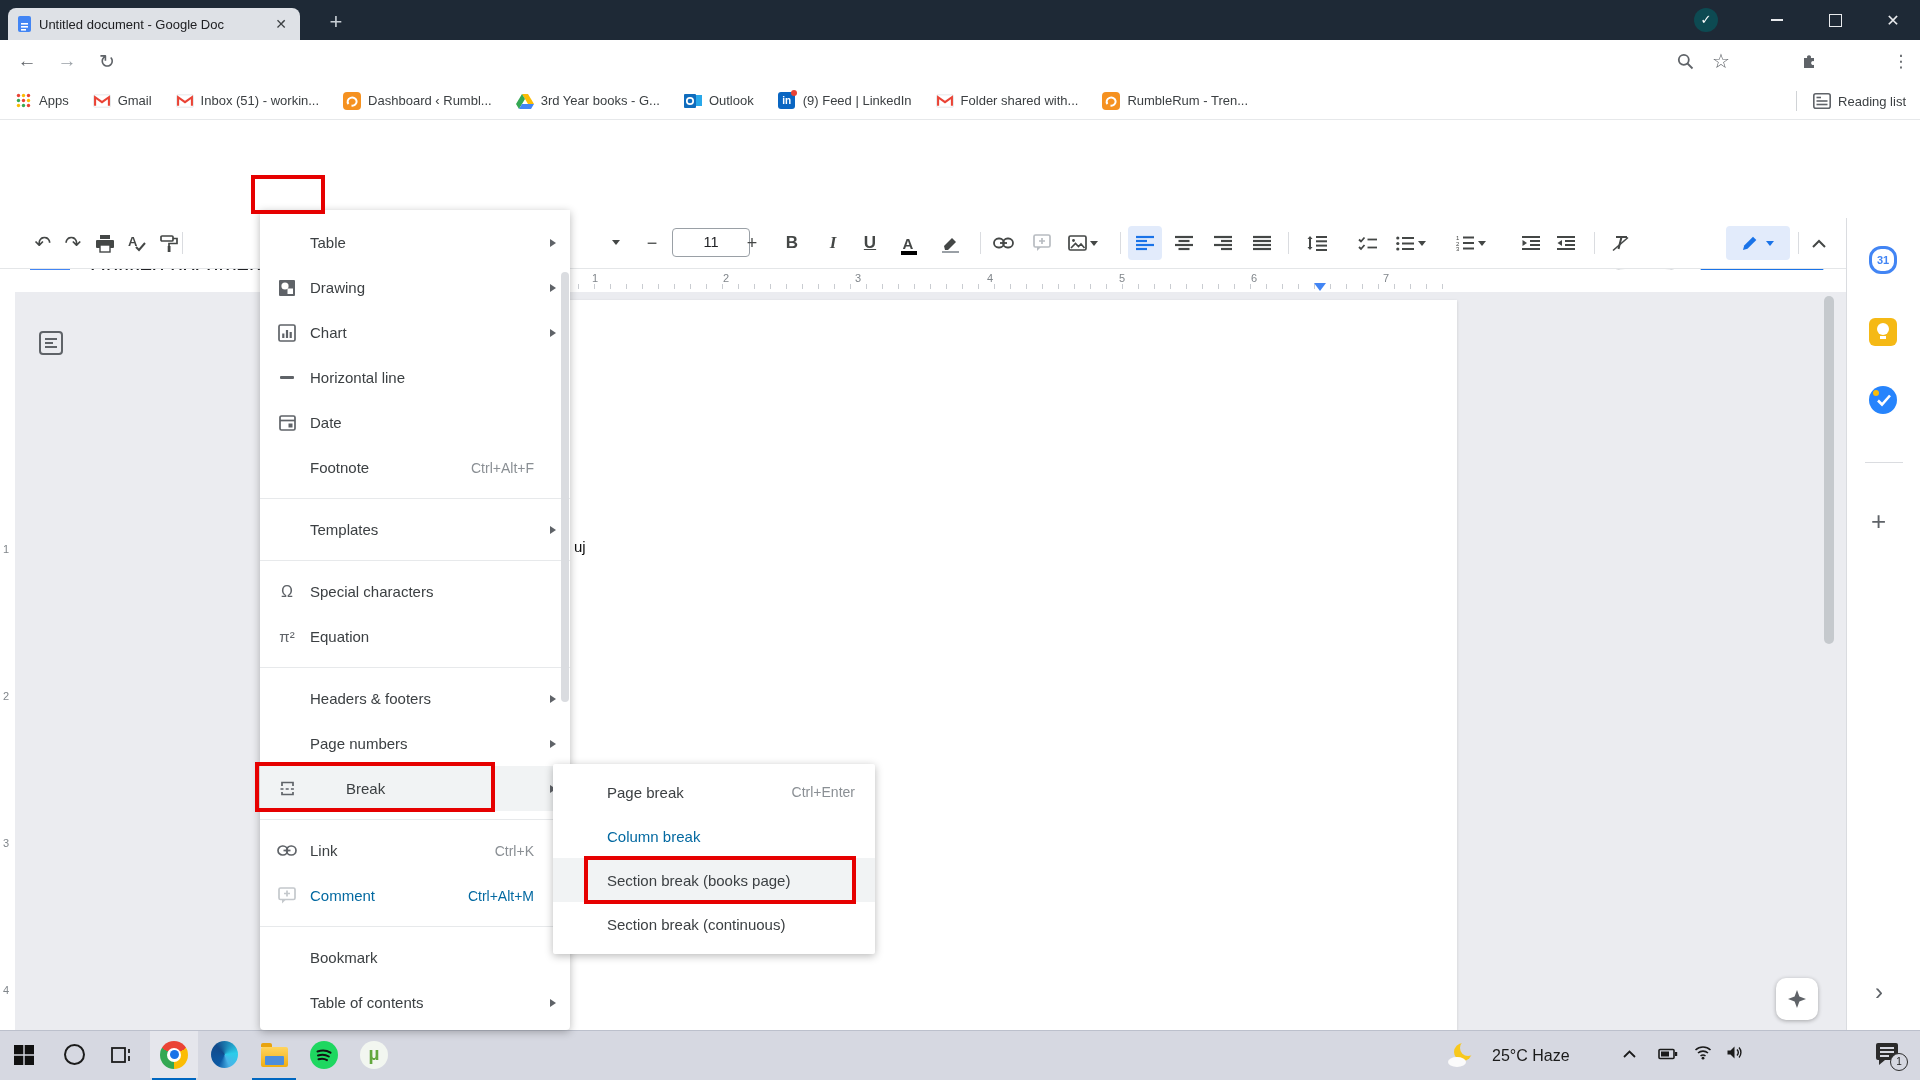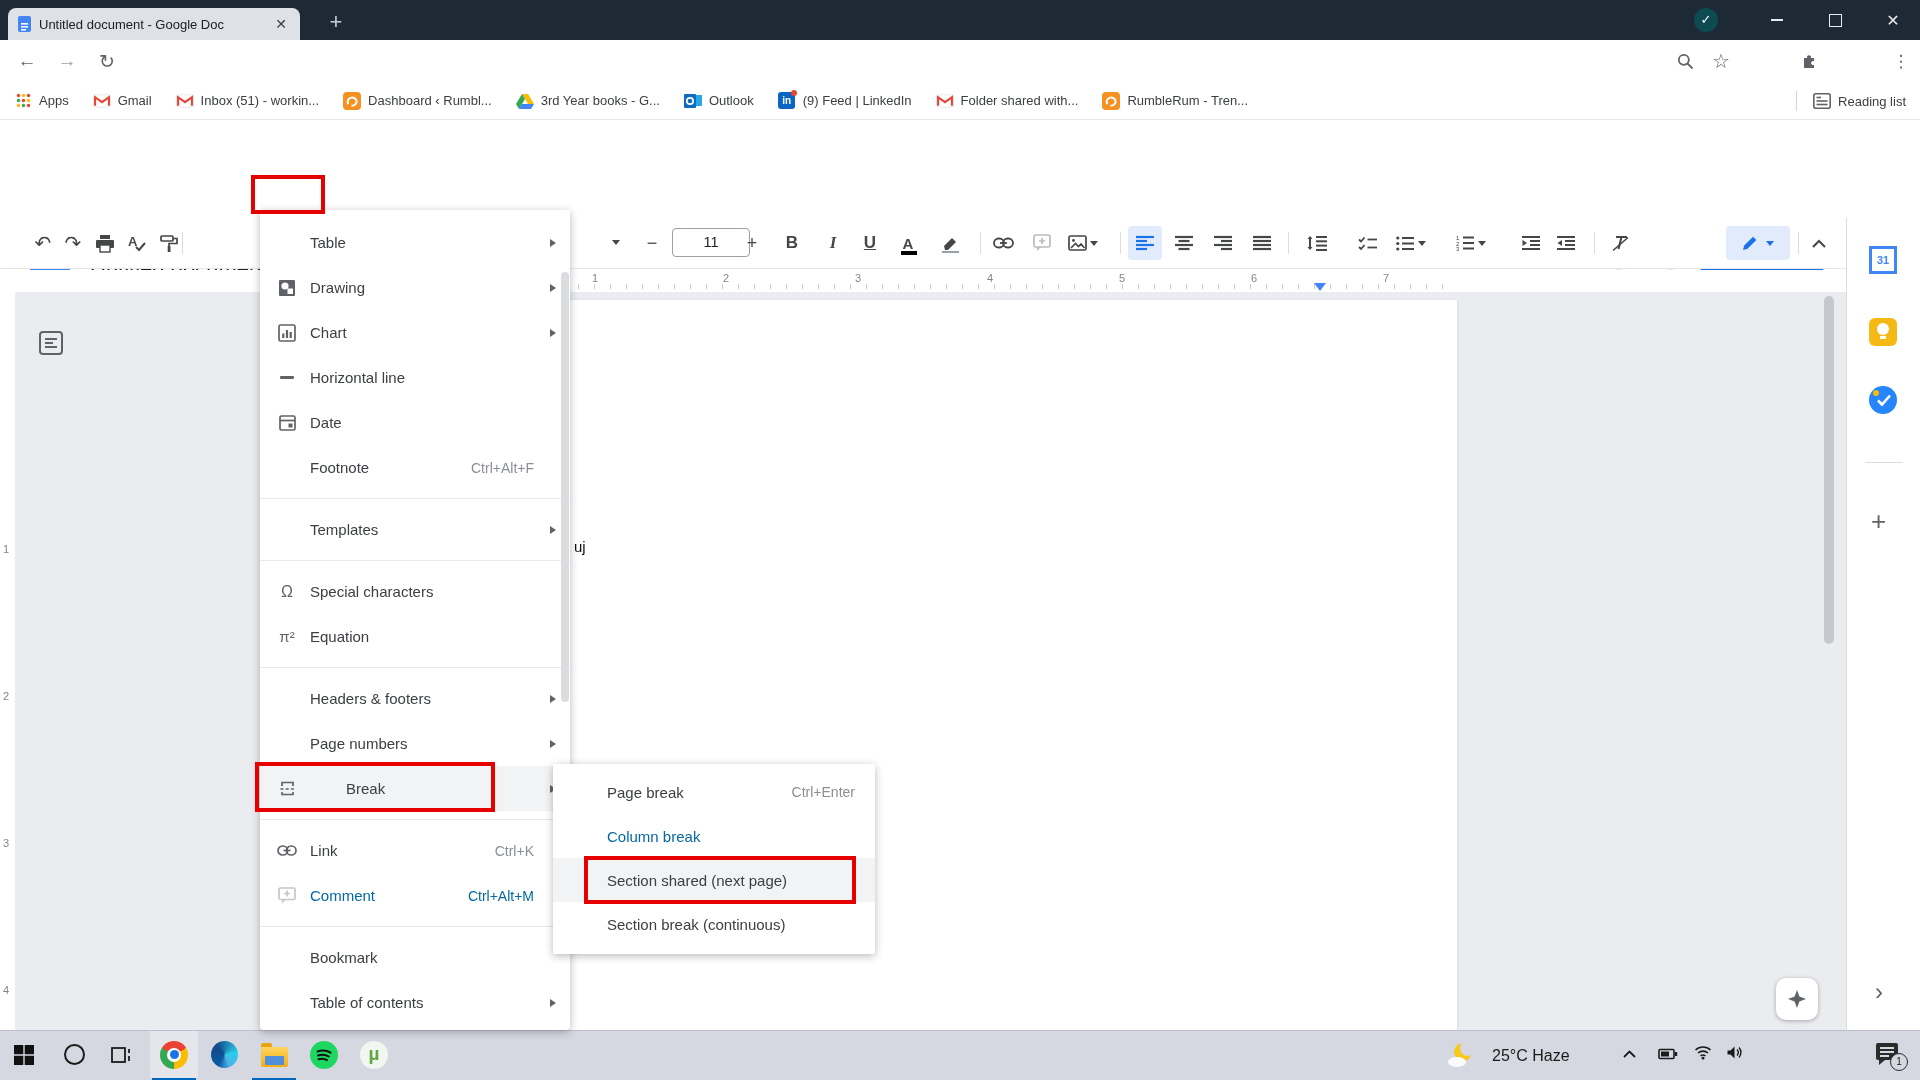--- a/index.html
+++ b/index.html
@@ -79,21 +79,21 @@
   .page{position:absolute;left:563px;top:8px;width:894px;height:730px;background:#fff;
     box-shadow:0 1px 3px rgba(0,0,0,.14);}
   .doctext{position:absolute;left:11px;top:238px;font-size:15px;color:#111;}
   .docscroll{position:absolute;left:1824px;top:4px;width:10px;height:348px;background:#c5c9cd;border-radius:5px;}
   .outlineicon{position:absolute;left:38px;top:38px;color:#5f6368;}
   .explorebtn{position:absolute;left:1776px;top:686px;width:42px;height:42px;background:#fff;border-radius:10px;
     box-shadow:0 1px 4px rgba(0,0,0,.3);display:flex;align-items:center;justify-content:center;cursor:pointer;}
   .sidepanel{position:absolute;left:1846px;top:218px;width:74px;height:812px;background:#fff;border-left:1px solid #dadce0;}
   .sp-ic{position:absolute;left:22px;width:30px;height:30px;cursor:pointer;}
   .sp-div{position:absolute;left:18px;top:244px;width:38px;height:1px;background:#dadce0;}
-  .cal31{width:28px;height:28px;border:3px solid #4285f4;border-radius:0;box-sizing:border-box;background:#fff;
+  .cal31{width:28px;height:28px;border:3px solid #4285f4;border-radius:12px;box-sizing:border-box;background:#fff;
     color:#4285f4;font-weight:bold;font-size:11px;text-align:center;line-height:23px;}
   .keep{width:28px;height:28px;background:#f5b915;border-radius:6px;position:relative;}
   .keep:before{content:"";position:absolute;left:8px;top:5px;width:12px;height:12px;border-radius:50%;background:#fff;}
   .keep:after{content:"";position:absolute;left:11px;top:18px;width:6px;height:3px;background:#fff;}
   .tasks{width:28px;height:28px;background:#2684fc;border-radius:50%;position:relative;}
   .tasks:before{content:"";position:absolute;left:4px;top:4px;width:6px;height:6px;border-radius:50%;background:#fbbc04;}
   .plusbtn{position:absolute;left:24px;top:288px;font-size:26px;color:#5f6368;cursor:pointer;}
   .spchev{position:absolute;left:28px;top:760px;font-size:24px;color:#5f6368;cursor:pointer;}
   
   .imenu{position:absolute;left:260px;top:210px;width:310px;height:820px;background:#fff;z-index:50;
@@ -728,21 +728,21 @@
 
   <div class="smenu">
     <div class="srow">
       <span class="mlb">Page break</span>
       <span class="msc" style="margin-right:0;">Ctrl+Enter</span>
     </div>
     <div class="srow dis">
       <span class="mlb">Column break</span>
     </div>
     <div class="srow hl">
-      <span class="mlb">Section shared (next page)</span>
+      <span class="mlb">Section break (books page)</span>
     </div>
     <div class="srow">
       <span class="mlb">Section break (continuous)</span>
     </div>
   </div>
 
   <div class="redbox" style="left:251px;top:175px;width:74px;height:39px;"></div>
   <div class="redbox" style="left:255px;top:762px;width:240px;height:50px;"></div>
   <div class="redbox" style="left:584px;top:856px;width:272px;height:48px;"></div>
 

